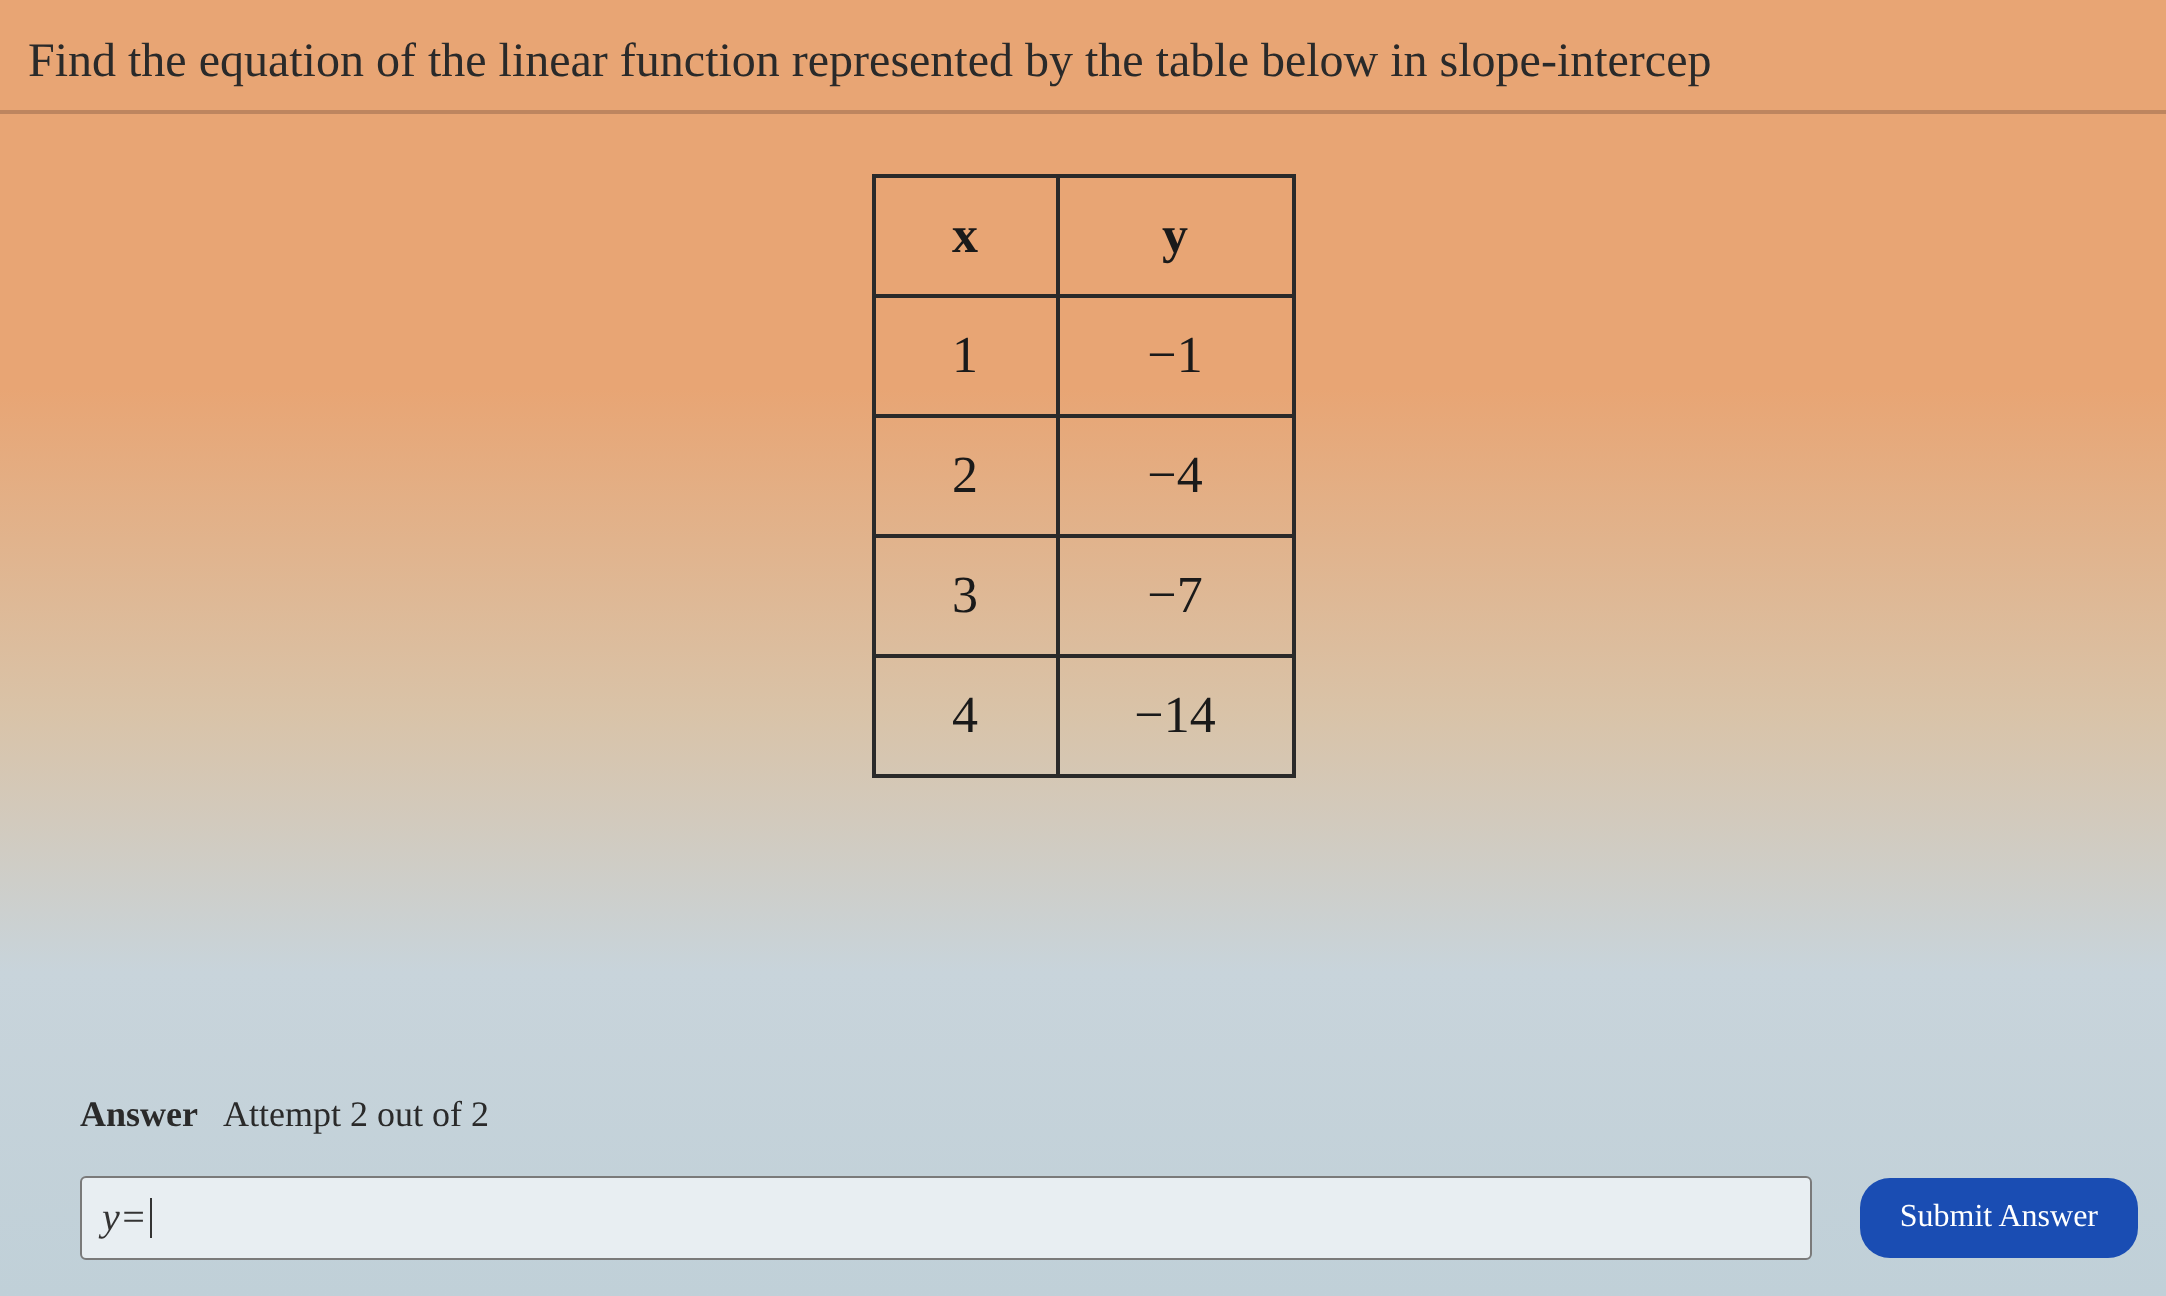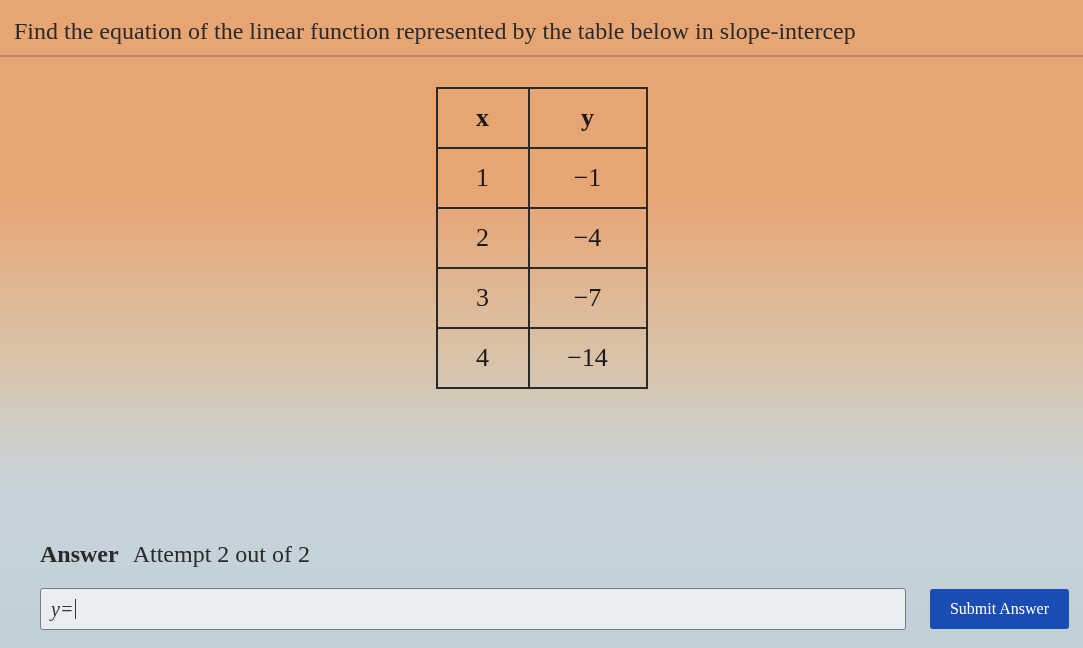--- a/index.html
+++ b/index.html
@@ -57,21 +57,21 @@
     th:first-child {
       width: 92px;
     }
     th:last-child {
       width: 118px;
     }
     .answer-section {
       position: absolute;
       bottom: 80px;
       left: 40px;
-      font-size: 24px;
+      font-size: 18px;
       color: #2a2a2a;
     }
     .answer-label {
       font-weight: bold;
     }
     .attempt-info {
       font-weight: normal;
       margin-left: 8px;
     }
     .input-row {
@@ -101,21 +101,21 @@
       font-style: italic;
       margin-right: 2px;
     }
     .submit-button {
       background: #1a4db3;
       color: #fff;
       border: none;
       padding: 11px 20px;
       font-size: 16px;
       font-family: Georgia, serif;
-      border-radius: 3px;
+      border-radius: 15px;
       cursor: pointer;
       white-space: nowrap;
     }
     .cursor {
       display: inline-block;
       width: 1px;
       height: 20px;
       background: #333;
       vertical-align: middle;
     }

